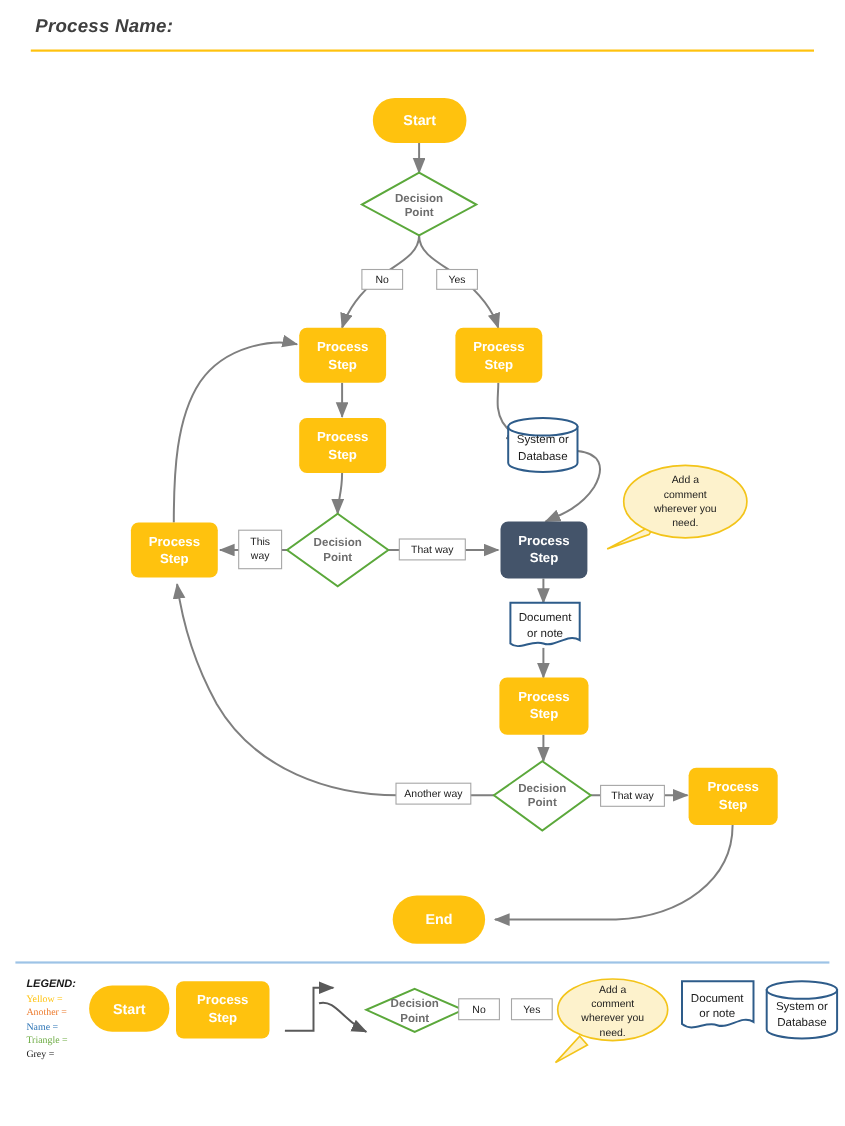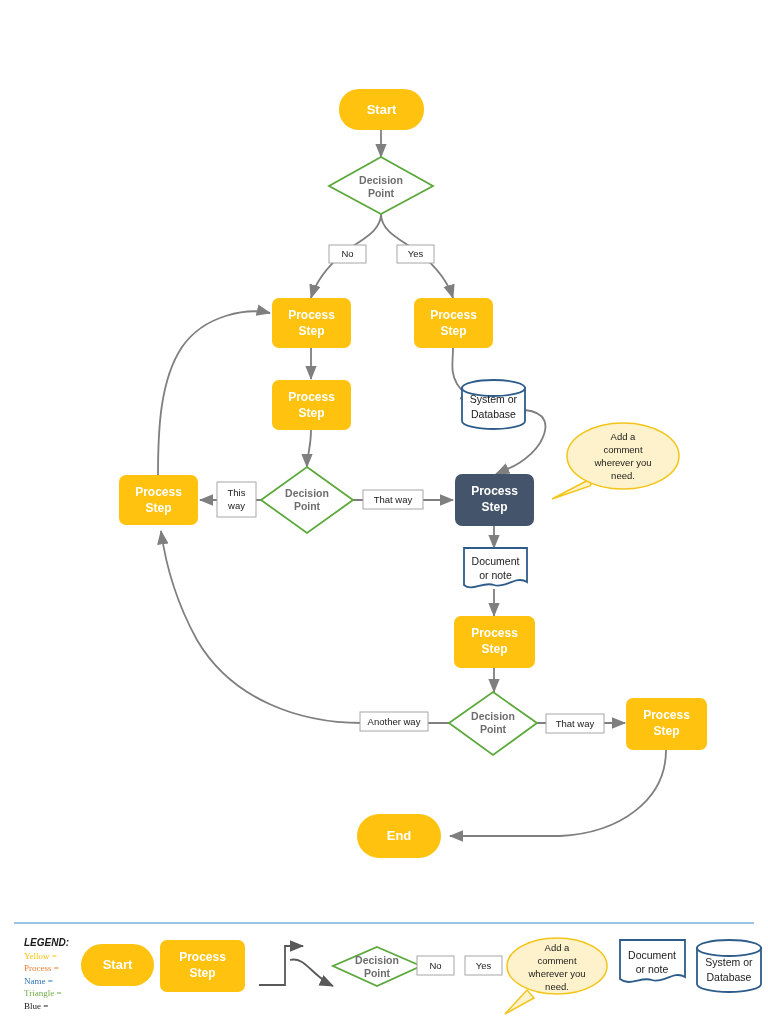--- a/index.html
+++ b/index.html
@@ -81,21 +81,21 @@
     font-size: 9.5px;
   }
   .t-callout {
     fill: #1a1a1a;
     font-size: 9.5px;
   }
 
   
   #legend {
     position: absolute;
-    left: 0; top: 920px;
+    left: 0; top: 872px;
     width: 672px; height: 104px;
   }
   #legend-rule {
     position: absolute;
     left: 14px; top: 2px;
     width: 740px; height: 2px;
     background: #9DC3E6;
   }
   #legend-labels {
     position: absolute;
@@ -112,20 +112,24 @@
     font-size: 9px;
     white-space: nowrap;
     font-family: Liberation Serif, serif;
   }
 </style>
 </head>
 <body>
 
 <div id="page">
 
+  <div id="header">
+    <div id="process-title">Process Name:</div>
+    <div id="header-rule"></div>
+  </div>
 
   <div id="canvas">
     <svg width="768" height="1024" viewBox="0 0 768 1024" xmlns="http://www.w3.org/2000/svg">
       <defs>
         <marker id="arrow" markerWidth="9" markerHeight="9" refX="7.4" refY="3.2" orient="auto" markerUnits="strokeWidth">
           <path d="M0,0 L8,3.2 L0,6.4 z" fill="#7F7F7F"></path>
         </marker>
       </defs>
 
       <g stroke="#7F7F7F" stroke-width="1.8" fill="none" marker-end="url(#arrow)">
@@ -287,24 +291,24 @@
       </g>
     </svg>
   </div>
 
   <div id="legend">
     <div id="legend-rule"></div>
 
     <div id="legend-labels">
       <div class="lg-title">LEGEND:</div>
       <div class="lg-row" style="color:#FFC20E">Yellow =</div>
-      <div class="lg-row" style="color:#ED7D31">Process =</div>
+      <div class="lg-row" style="color:#ED7D31">Another =</div>
       <div class="lg-row" style="color:#2E75B6">Name =</div>
       <div class="lg-row" style="color:#70AD47">Triangle =</div>
-      <div class="lg-row" style="color:#1a1a1a">Blue =</div>
+      <div class="lg-row" style="color:#1a1a1a">Grey =</div>
     </div>
 
     <svg width="768" height="104" viewBox="0 0 768 104" xmlns="http://www.w3.org/2000/svg" style="position:absolute; left:0; top:0;">
       <defs>
         <marker id="arrow2" markerWidth="9" markerHeight="9" refX="7.4" refY="3.2" orient="auto" markerUnits="strokeWidth">
           <path d="M0,0 L8,3.2 L0,6.4 z" fill="#595959"></path>
         </marker>
       </defs>
 
       <g>

